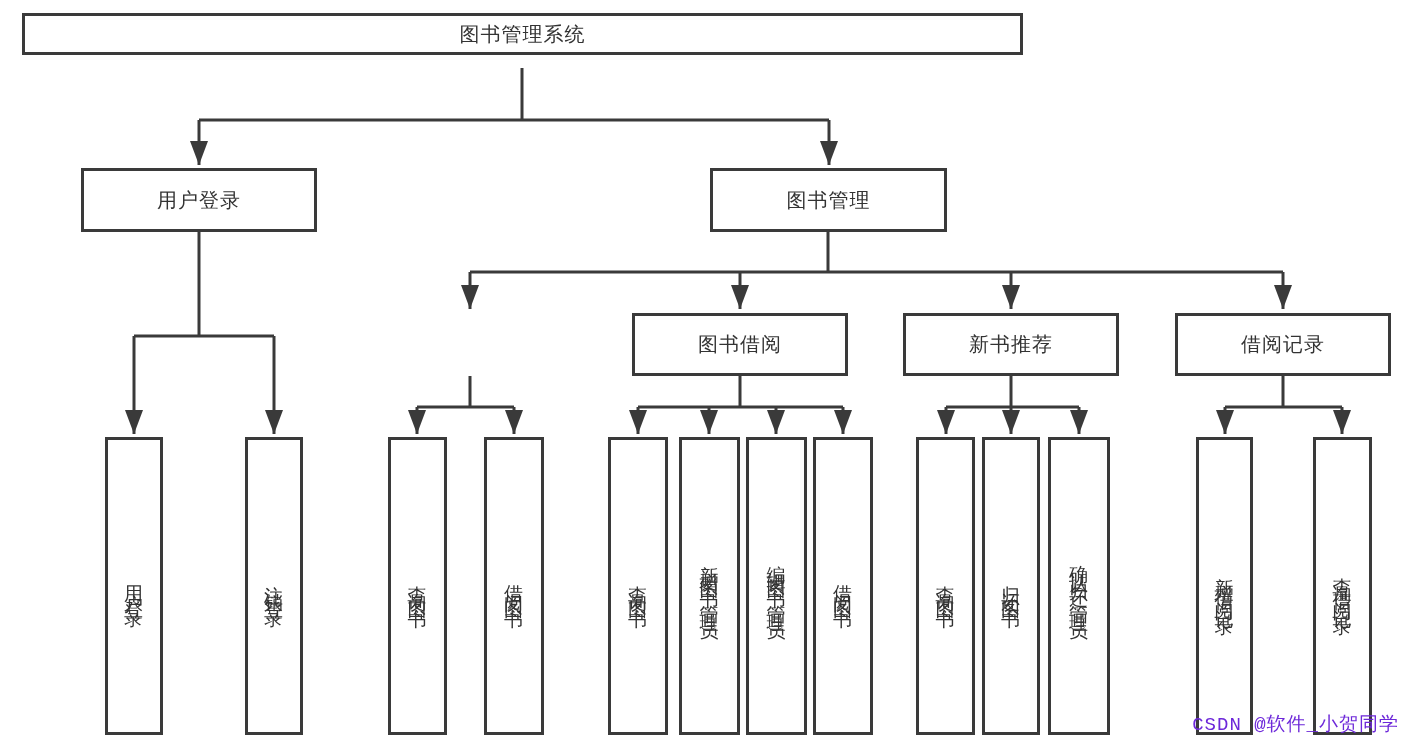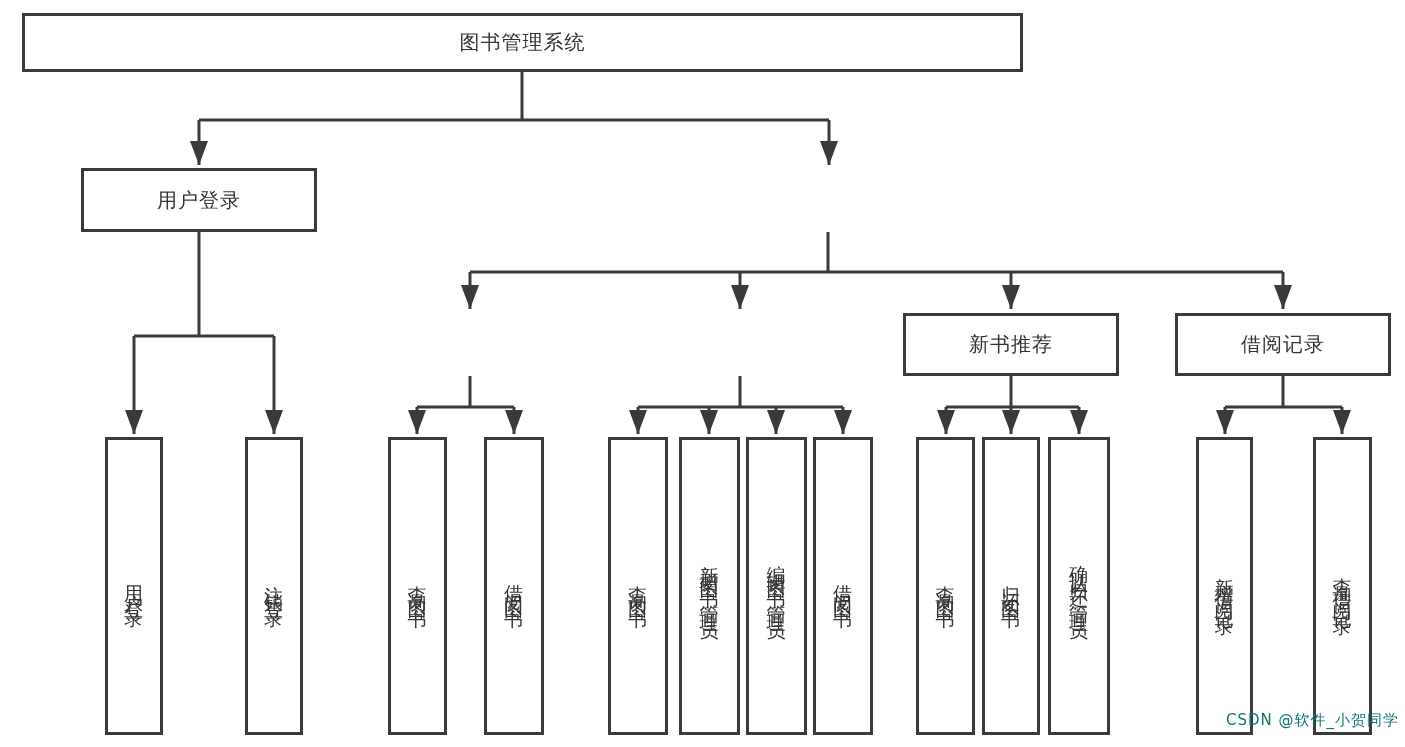--- a/index.html
+++ b/index.html
@@ -30,24 +30,25 @@
     writing-mode:vertical-lr;
     text-orientation:mixed;
     font-size:19px;
     letter-spacing:8px;
     line-height:1;
   }
   .watermark{
     position:absolute;
     right:6px;
     top:711px;
-    font-size:15px;
-    color:#0f766e;
+    font-size:19px;
+    color:#6d28d9;
     letter-spacing:1px;
     white-space:nowrap;
+    font-family:Liberation Mono, monospace;
   }
 </style>
 </head>
 <body>
 
 <div class="stage">
 
   <svg class="wires" viewBox="0 0 1405 747" xmlns="http://www.w3.org/2000/svg">
     <defs>
       <marker id="arrowhead" markerUnits="strokeWidth" markerWidth="8" markerHeight="6" viewBox="0 0 8 6" refX="8" refY="3" orient="auto">
@@ -79,28 +80,34 @@
       <line x1="776" y1="407" x2="776" y2="434" marker-end="url(#arrowhead)"></line>
       <line x1="843" y1="407" x2="843" y2="434" marker-end="url(#arrowhead)"></line>
       <line x1="946" y1="407" x2="946" y2="434" marker-end="url(#arrowhead)"></line>
       <line x1="1011" y1="407" x2="1011" y2="434" marker-end="url(#arrowhead)"></line>
       <line x1="1079" y1="407" x2="1079" y2="434" marker-end="url(#arrowhead)"></line>
       <line x1="1225" y1="407" x2="1225" y2="434" marker-end="url(#arrowhead)"></line>
       <line x1="1342" y1="407" x2="1342" y2="434" marker-end="url(#arrowhead)"></line>
     </g>
   </svg>
 
-  <div class="box" style="left:22px;top:13px;width:1001px;height:59px">
+  <div class="box" style="left:22px;top:13px;width:1001px;height:42px">
     <span class="h-label">图书管理系统</span>
   </div>
 
   <div class="box" style="left:81px;top:168px;width:236px;height:64px">
     <span class="h-label">用户登录</span>
   </div>
+  <div class="box" style="left:710px;top:168px;width:237px;height:64px">
+    <span class="h-label">图书管理</span>
+  </div>
 
+  <div class="box" style="left:632px;top:313px;width:216px;height:63px">
+    <span class="h-label">图书借阅</span>
+  </div>
   <div class="box" style="left:903px;top:313px;width:216px;height:63px">
     <span class="h-label">新书推荐</span>
   </div>
   <div class="box" style="left:1175px;top:313px;width:216px;height:63px">
     <span class="h-label">借阅记录</span>
   </div>
 
   <div class="box leaf" style="left:105px;top:437px;width:58px;height:298px">
     <span class="v-label">用户登录</span>
   </div>

